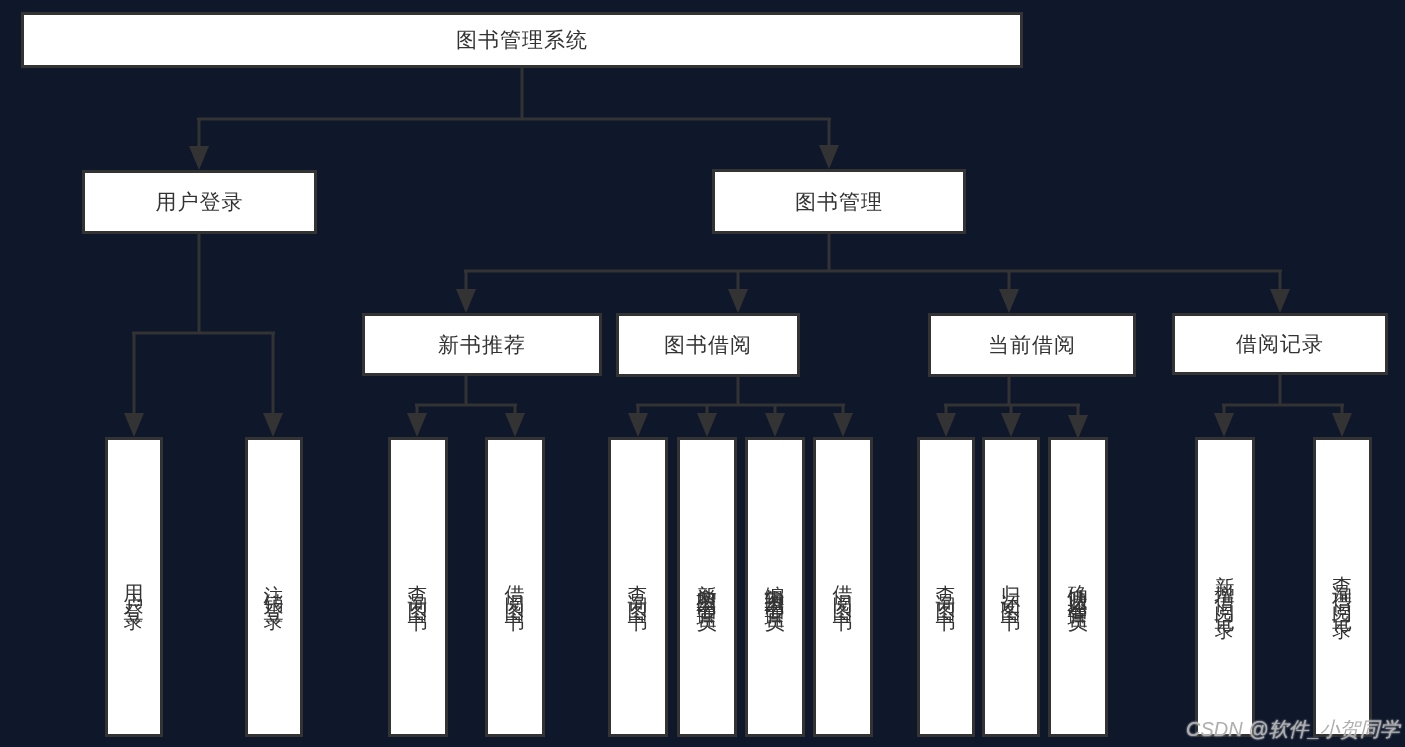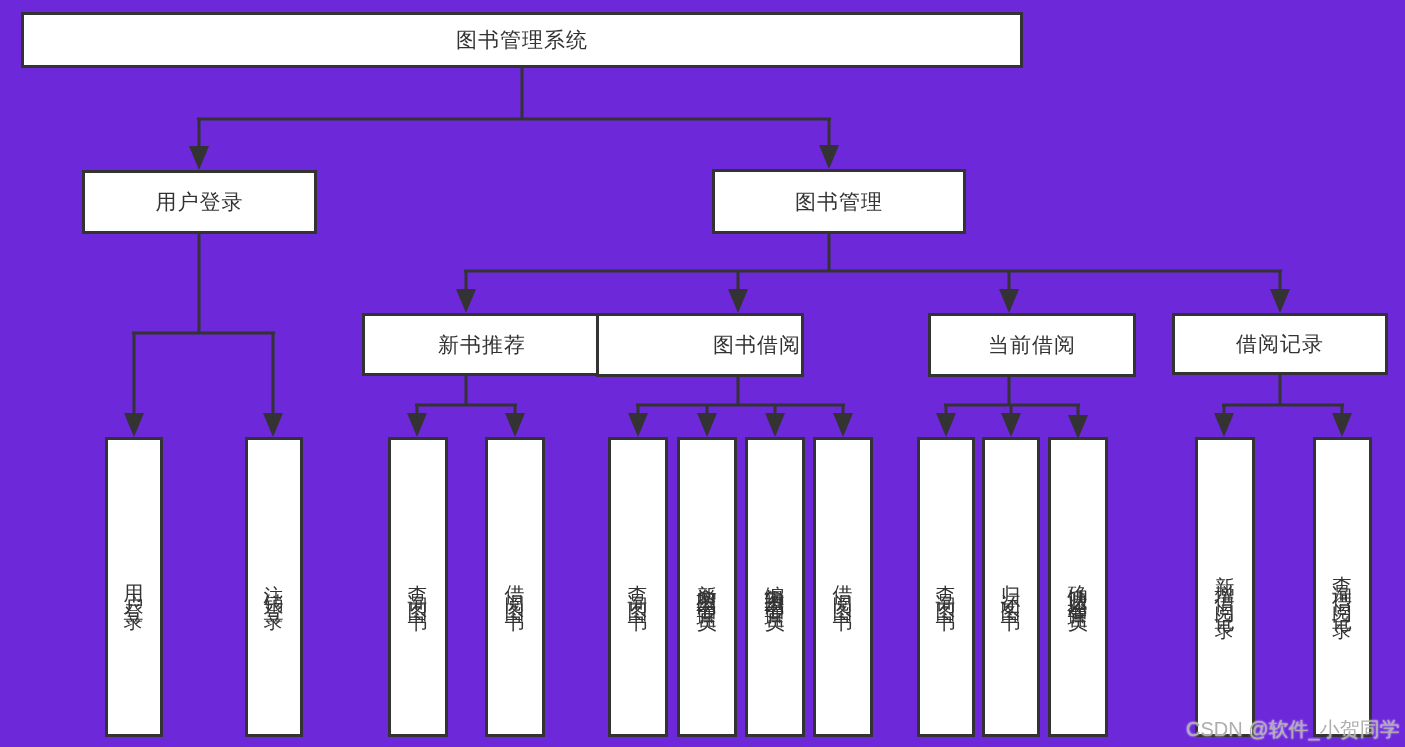--- a/index.html
+++ b/index.html
@@ -4,21 +4,21 @@
 <style>
   html, body {
     margin: 0;
     padding: 0;
     background: #ffffff;
   }
   .canvas {
     position: relative;
     width: 1405px;
     height: 747px;
-    background: #6d28d9;
+    background: #0f172a;
     overflow: hidden;
     font-family: "Liberation Sans", "DejaVu Sans", sans-serif;
     color: #333333;
   }
   .connectors {
     position: absolute;
     left: 0;
     top: 0;
   }
   .connectors line {
@@ -63,20 +63,21 @@
     letter-spacing: 4px;
   }
   .watermark {
     position: absolute;
     left: 1186px;
     top: 716px;
     font-size: 20px;
     color: #aeaeae;
     white-space: nowrap;
     text-shadow: 0 0 2px #ffffff;
+    font-style: italic;
   }
 </style>
 </head>
 <body>
 
 <div class="canvas">
 
   <svg class="connectors" width="1405" height="747" aria-hidden="true">
 
     <line x1="522" y1="68" x2="522" y2="119"></line>
@@ -146,21 +147,21 @@
   <div class="hbox" style="left:82px; top:170px; width:235px; height:64px;">
     <span class="hlabel">用户登录</span>
   </div>
   <div class="hbox" style="left:712px; top:169px; width:254px; height:65px;">
     <span class="hlabel">图书管理</span>
   </div>
 
   <div class="hbox" style="left:362px; top:313px; width:240px; height:63px;text-align:center;">
     <span class="hlabel">新书推荐</span>
   </div>
-  <div class="hbox" style="left:596px; top:313px; width:208px; height:64px;justify-content:flex-end;">
+  <div class="hbox" style="left:616px; top:313px; width:184px; height:64px;">
     <span class="hlabel">图书借阅</span>
   </div>
   <div class="hbox" style="left:928px; top:313px; width:208px; height:64px;">
     <span class="hlabel">当前借阅</span>
   </div>
   <div class="hbox" style="left:1172px; top:313px; width:216px; height:62px;">
     <span class="hlabel">借阅记录</span>
   </div>
 
   <div class="vbox" style="left:105px; width:58px;">

